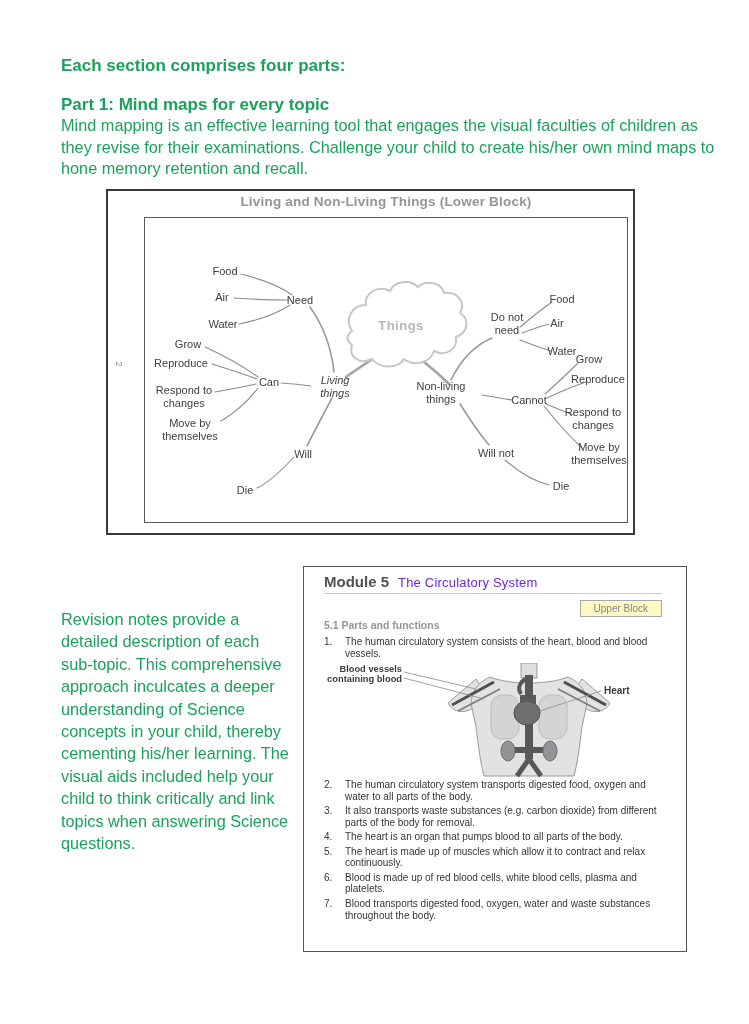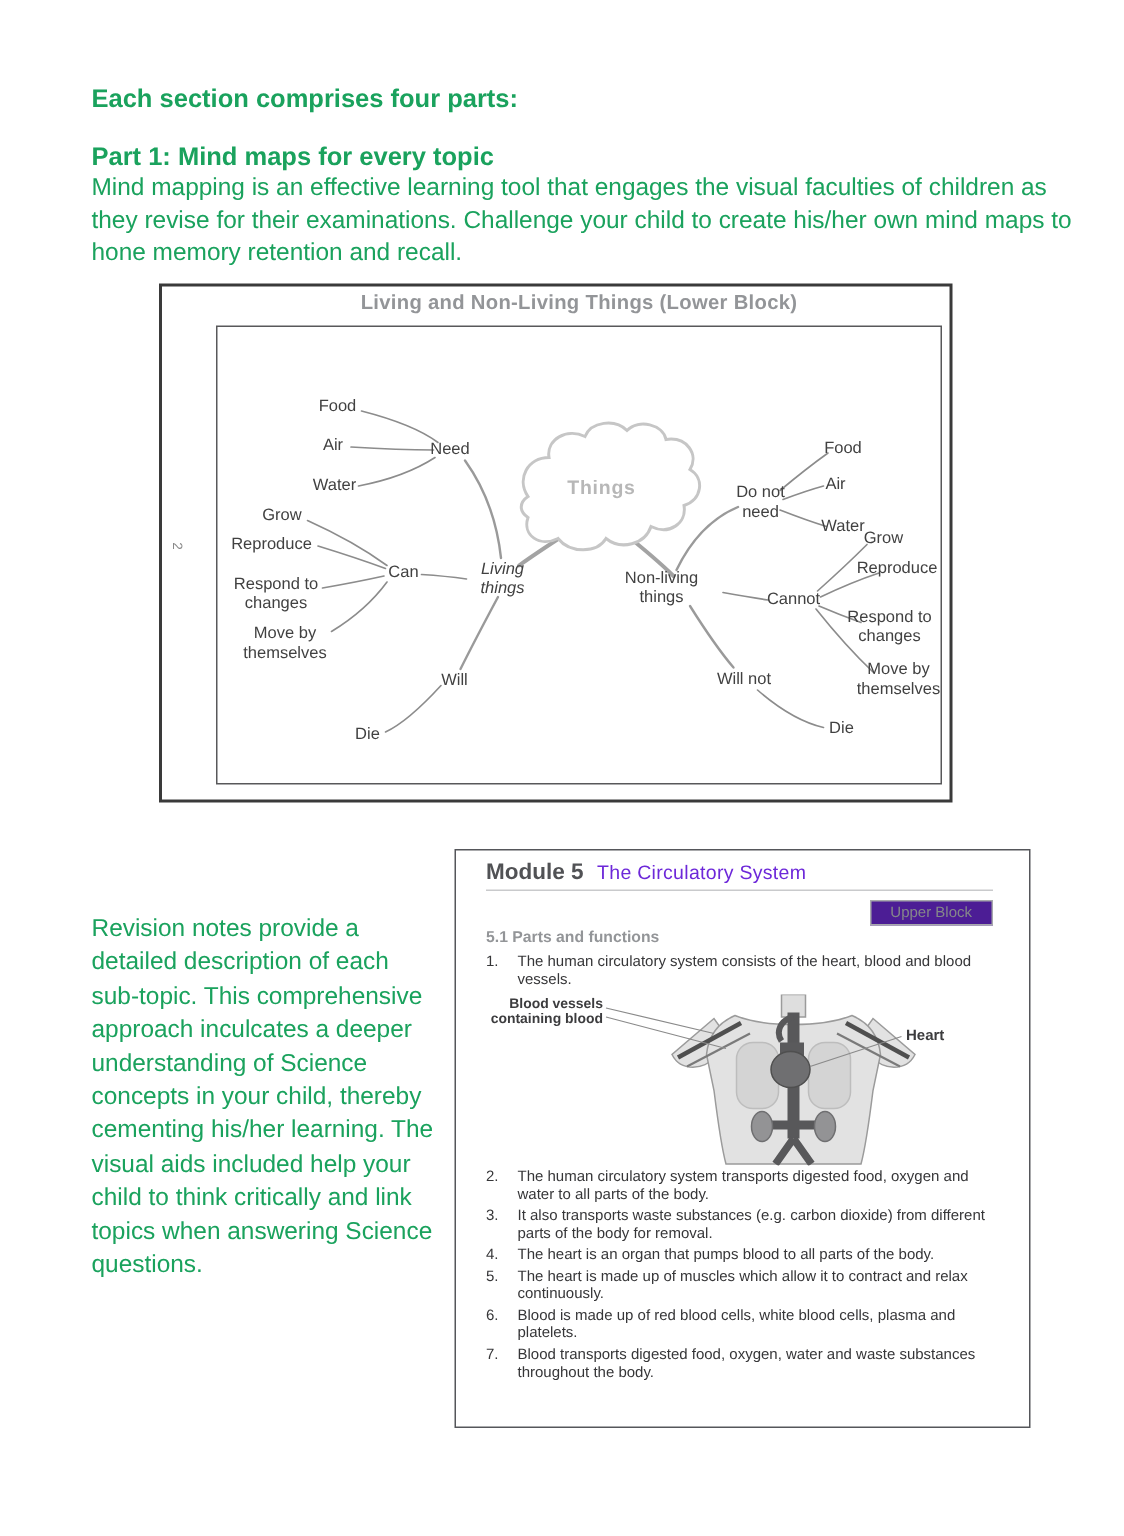--- a/index.html
+++ b/index.html
@@ -67,21 +67,21 @@
   }
   .module-titlebar {
     display:flex; align-items:baseline; gap:9px;
     border-bottom:1.5px solid #c9cacc; padding-bottom:3px;
   }
   .module-label { font-size:15px; font-weight:bold; color:#515255; }
   .module-title { font-size:13px; color:#6d28d9; letter-spacing:0.2px; }
   .badge-row { text-align:right; margin-top:4px; height:17px; }
   .block-badge {
     display:inline-block; border:1px solid #a7a9ac; color:#85878a;
-    font-size:10px; padding:2px 13px 2px 13px; background:#4c1d95;
+    font-size:10px; padding:2px 13px 2px 13px; background:#fef9c3;
   }
   .module-section { margin-top:4px; font-size:10.5px; font-weight:bold; color:#939598; }
   .m-item { display:flex; margin-top:2.5px; font-size:10px; line-height:11.8px; color:#363638; }
   .m-num { width:21px; flex-shrink:0; }
   .m-txt { flex:1; }
   .mod-figure { position:relative; height:114px; margin:3px 0 2px 0; }
   .fig-label-vessels {
     position:absolute; left:0; top:1px; width:78px; text-align:right;
     font-size:9.3px; font-weight:bold; color:#3c3c3e; line-height:10.5px;
   }
@@ -164,21 +164,21 @@
     <div class="mm-label" style="left:192px; top:109px;">Need</div>
     <div class="mm-label" style="left:80px;  top:153px;">Grow</div>
     <div class="mm-label" style="left:73px;  top:172px;">Reproduce</div>
     <div class="mm-label wrap" style="left:76px; top:205px; width:64px;">Respond to changes</div>
     <div class="mm-label wrap" style="left:82px; top:238px; width:72px;">Move by themselves</div>
     <div class="mm-label" style="left:161px; top:191px;">Can</div>
     <div class="mm-label wrap" style="left:227px; top:195px; width:48px;font-style:italic;">Living things</div>
     <div class="mm-label" style="left:195px; top:263px;">Will</div>
     <div class="mm-label" style="left:137px; top:299px;">Die</div>
 
-    <div class="mm-label wrap" style="left:399px; top:144px; width:50px;">Do not need</div>
+    <div class="mm-label wrap" style="left:399px; top:132px; width:50px;">Do not need</div>
     <div class="mm-label" style="left:454px; top:108px;">Food</div>
     <div class="mm-label" style="left:449px; top:132px;">Air</div>
     <div class="mm-label" style="left:454px; top:160px;">Water</div>
     <div class="mm-label wrap" style="left:333px; top:201px; width:64px;">Non-living things</div>
     <div class="mm-label" style="left:421px; top:209px;">Cannot</div>
     <div class="mm-label" style="left:481px; top:168px;">Grow</div>
     <div class="mm-label" style="left:490px; top:188px;">Reproduce</div>
     <div class="mm-label wrap" style="left:485px; top:227px; width:64px;">Respond to changes</div>
     <div class="mm-label wrap" style="left:491px; top:262px; width:72px;">Move by themselves</div>
     <div class="mm-label" style="left:388px; top:262px;">Will not</div>

